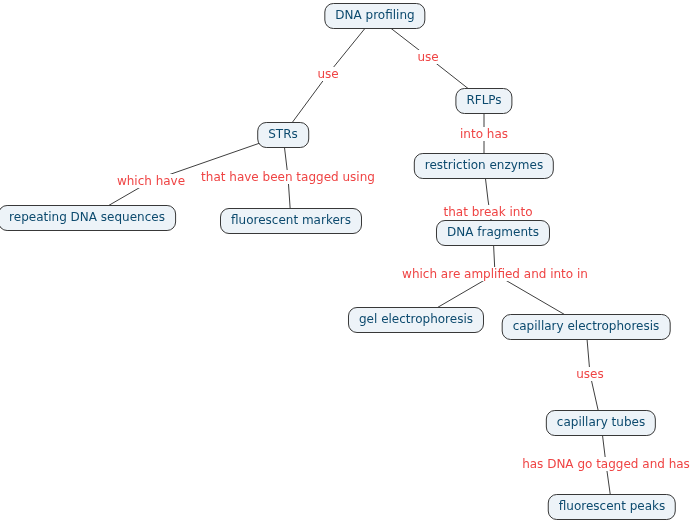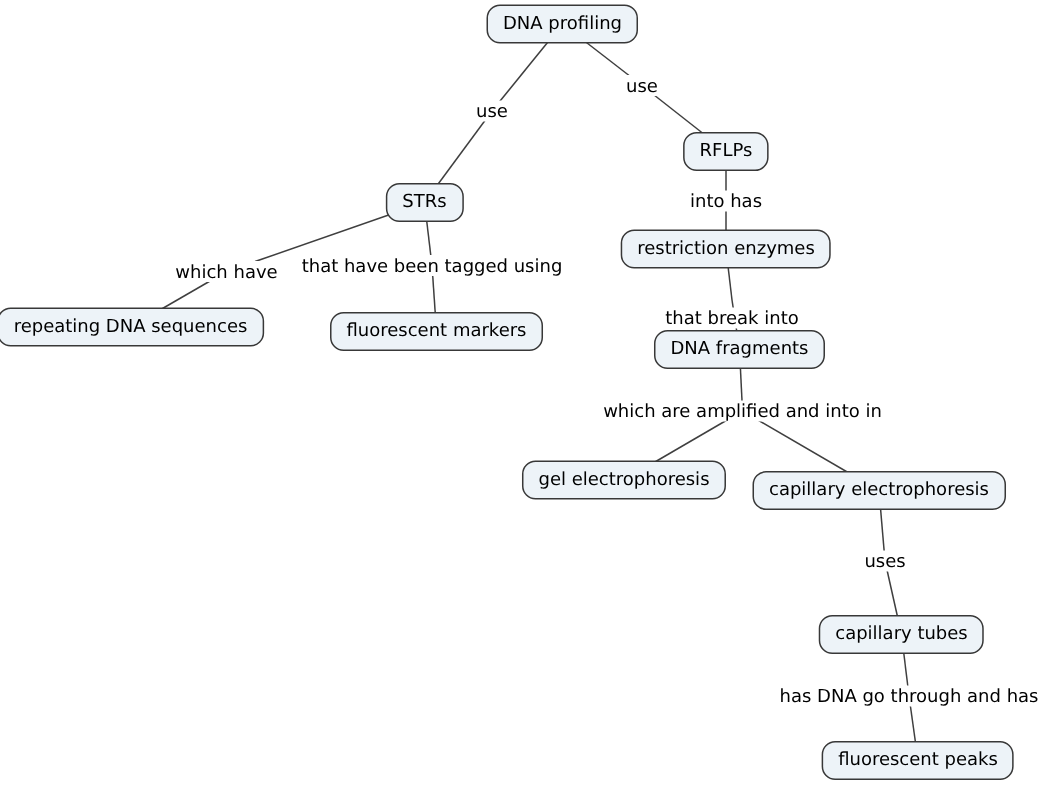--- a/index.html
+++ b/index.html
@@ -14,32 +14,32 @@
   svg.edges line{stroke:#3f3f3f;stroke-width:1;}
   .node{
     position:absolute;
     transform:translate(-50%,-50%);
     background:#edf3f8;
     border:1px solid #383838;
     border-radius:9px;
     padding:4px 10px 5px 10px;
     font-size:12px;
     line-height:15px;
-    color:#000000;
+    color:#0c4a6e;
     white-space:nowrap;
     z-index:3;
   }
   .edge-label{
     position:absolute;
     transform:translate(-50%,-50%);
     background:#ffffff;
     padding:0 3px;
     font-size:12px;
     line-height:14px;
-    color:#000000;
+    color:#ef4444;
     white-space:nowrap;
     z-index:2;
   }
 </style>
 </head>
 <body>
 
 <div class="stage">
 
   <svg class="edges" viewBox="0 0 696 524">
@@ -65,21 +65,21 @@
   </svg>
 
   <div class="edge-label" style="left:328px;top:74px">use</div>
   <div class="edge-label" style="left:428px;top:57px">use</div>
   <div class="edge-label" style="left:151px;top:181px">which have</div>
   <div class="edge-label" style="left:288px;top:177px">that have been tagged using</div>
   <div class="edge-label" style="left:484px;top:134px">into has</div>
   <div class="edge-label" style="left:488px;top:212px">that break into</div>
   <div class="edge-label" style="left:495px;top:274px">which are amplified and into in</div>
   <div class="edge-label" style="left:590px;top:374px">uses</div>
-  <div class="edge-label" style="left:606px;top:464px">has DNA go through and has</div>
+  <div class="edge-label" style="left:606px;top:464px">has DNA go tagged and has</div>
 
   <div class="node" style="left:375px;top:16px">DNA profiling</div>
   <div class="node" style="left:283px;top:135px">STRs</div>
   <div class="node" style="left:484px;top:101px">RFLPs</div>
   <div class="node" style="left:87px;top:218px">repeating DNA sequences</div>
   <div class="node" style="left:291px;top:221px">fluorescent markers</div>
   <div class="node" style="left:484px;top:166px">restriction enzymes</div>
   <div class="node" style="left:416px;top:320px">gel electrophoresis</div>
   <div class="node" style="left:493px;top:233px">DNA fragments</div>
   <div class="node" style="left:586px;top:327px">capillary electrophoresis</div>

